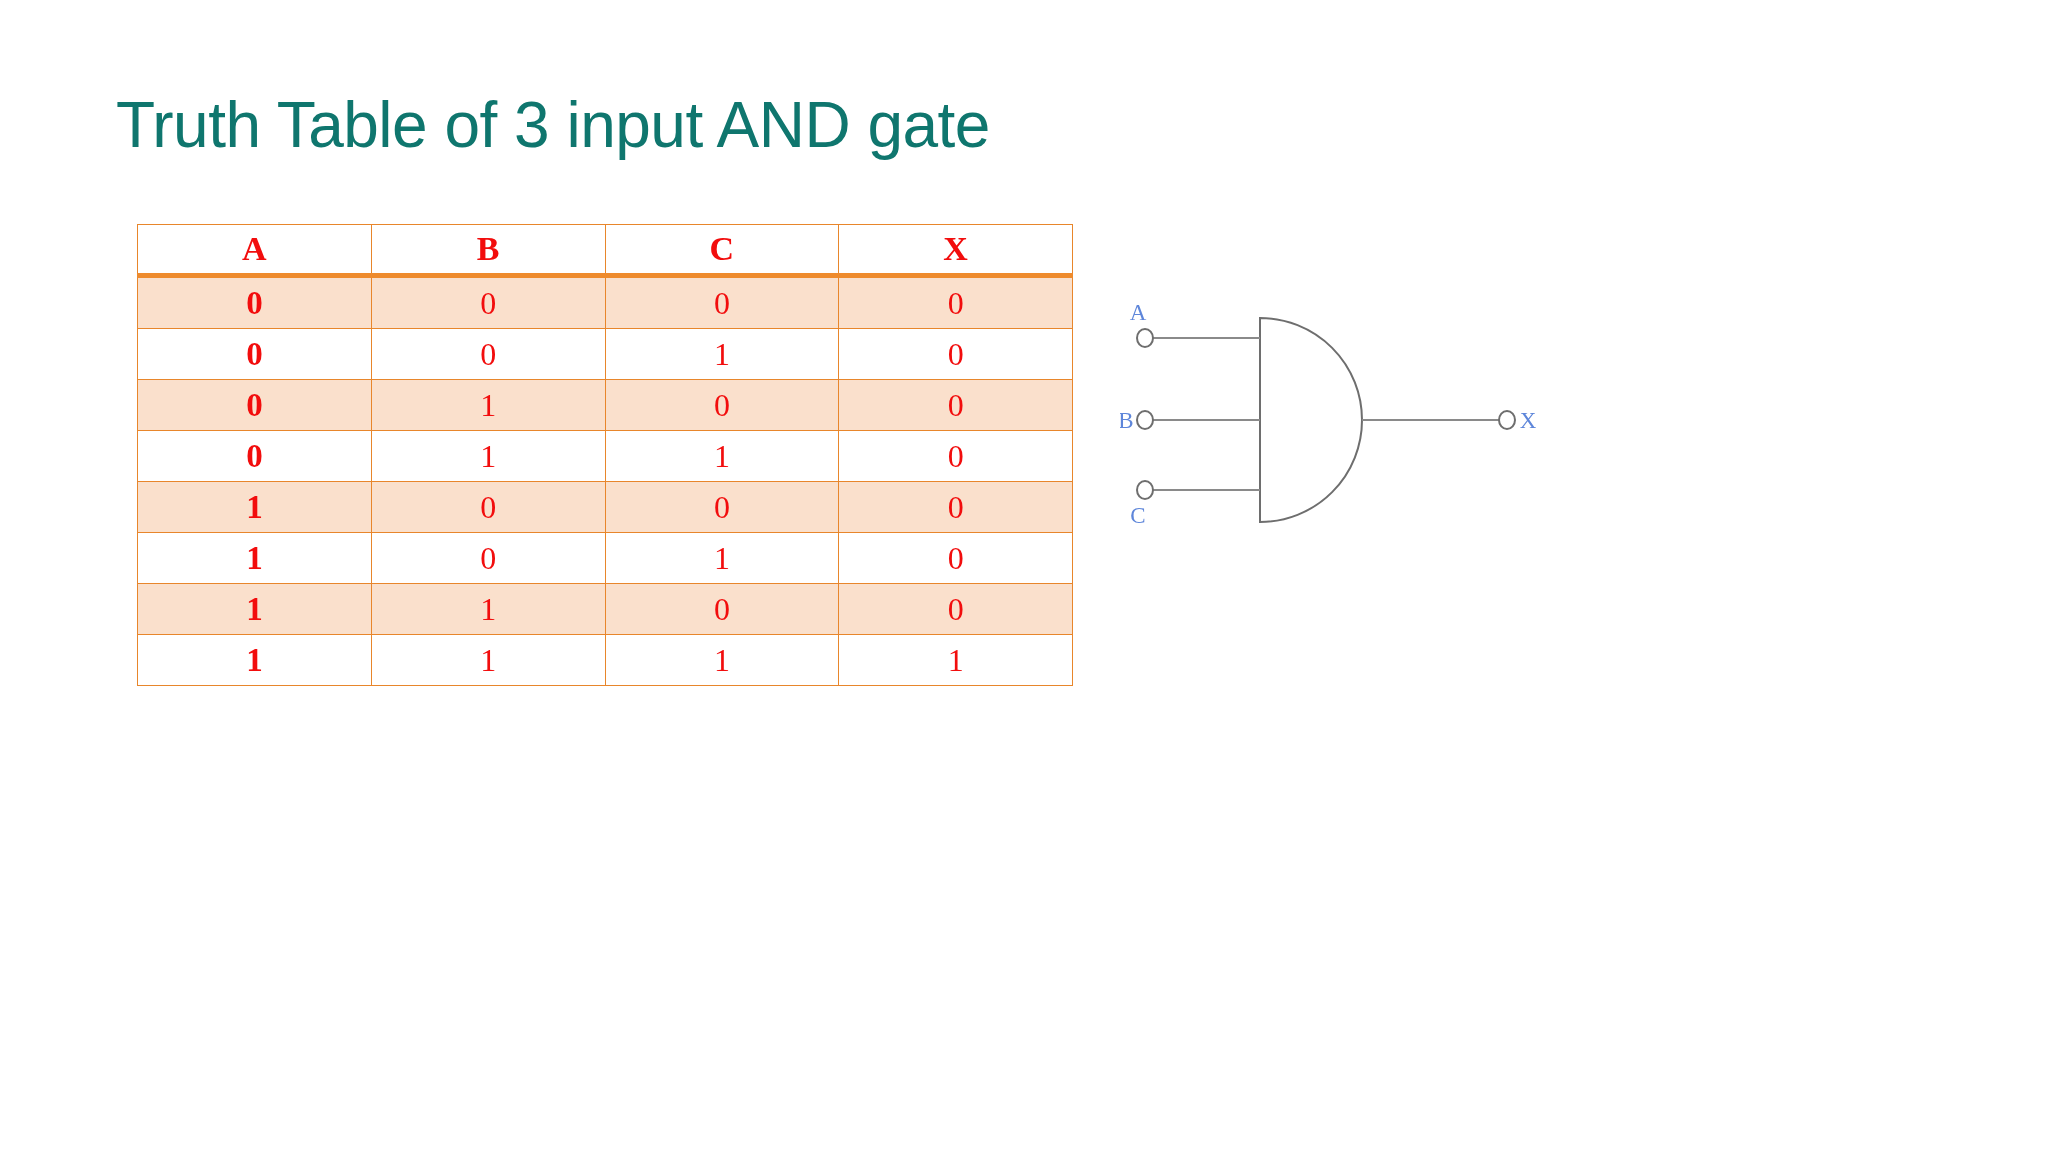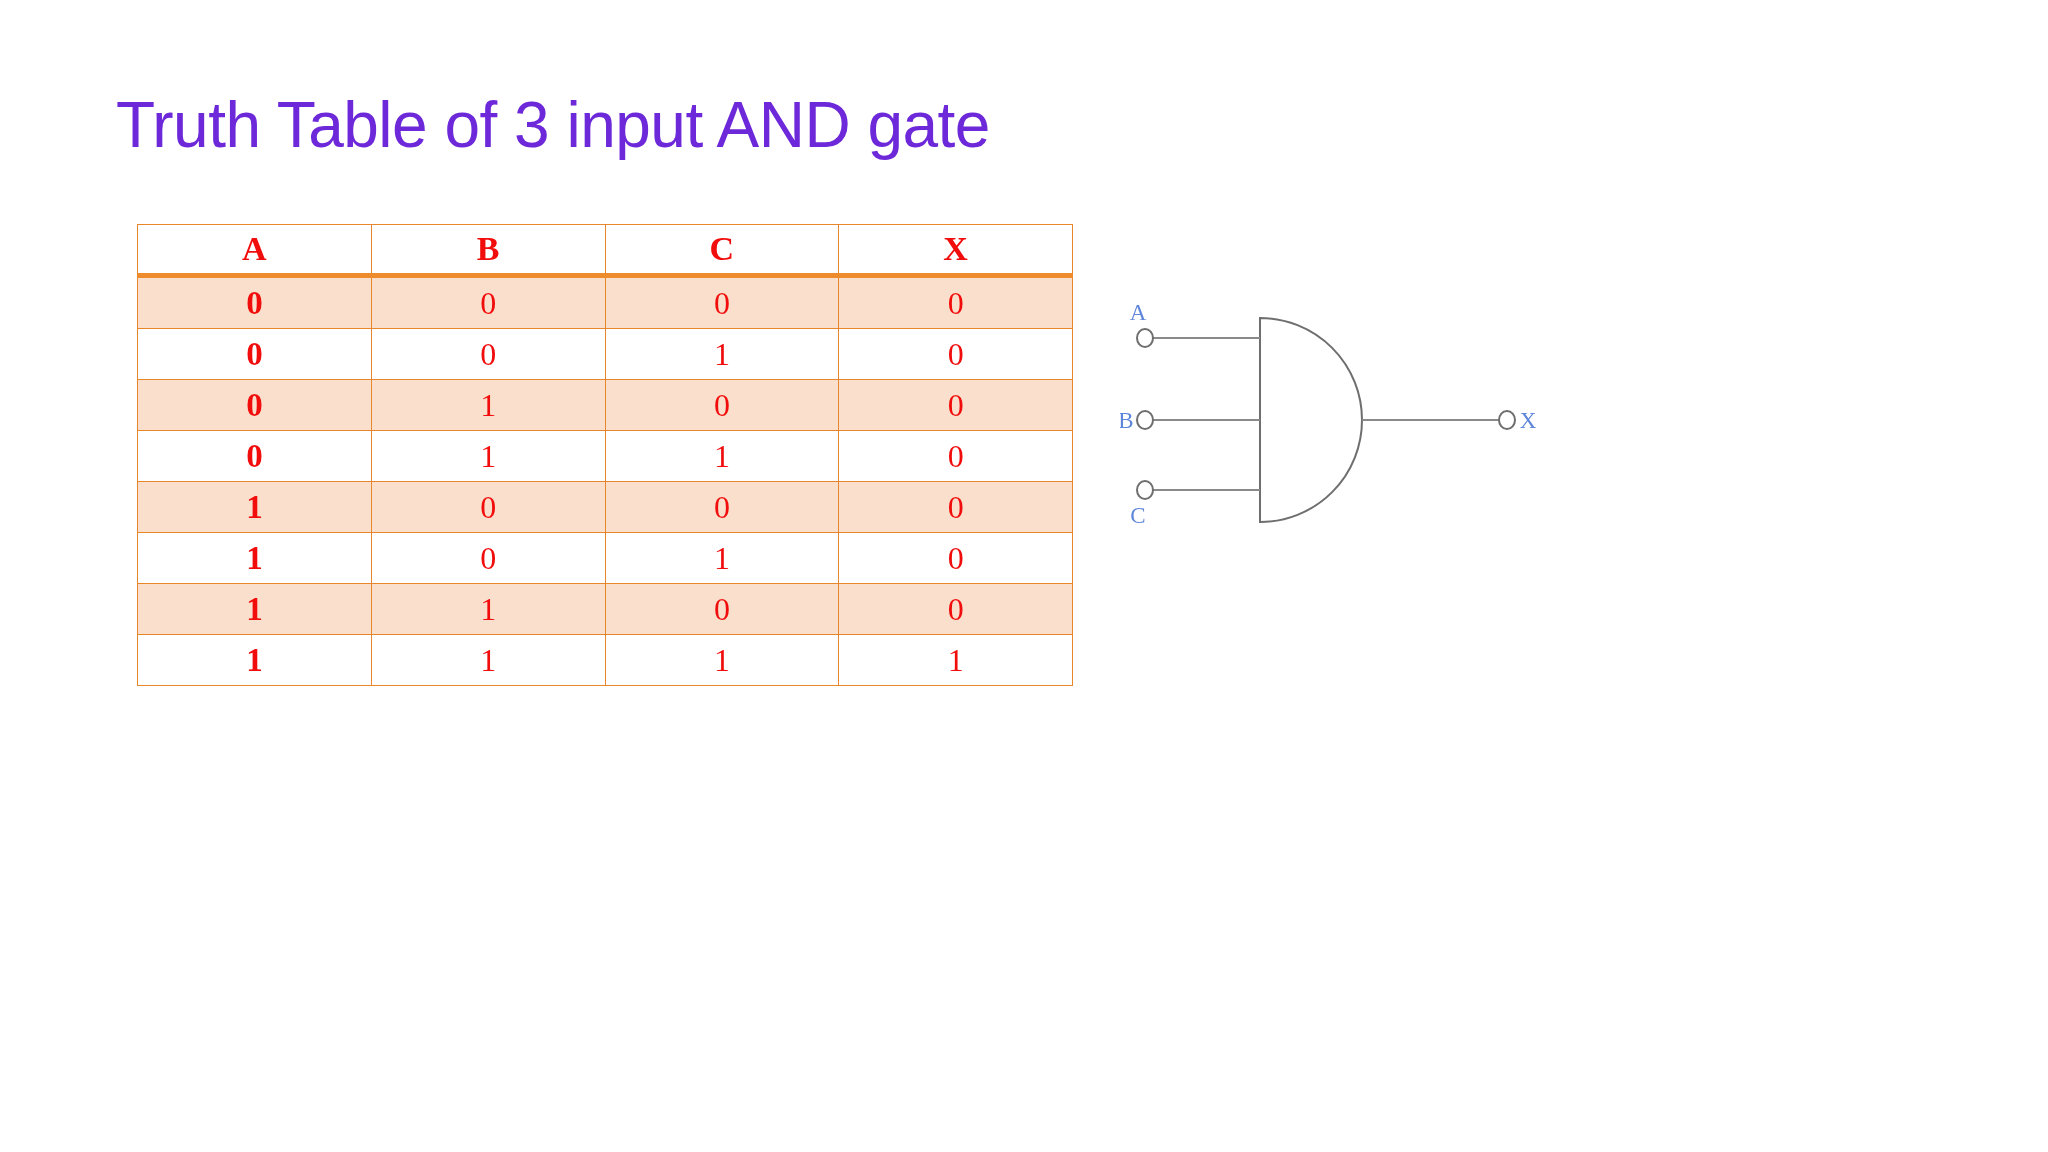--- a/index.html
+++ b/index.html
@@ -16,21 +16,21 @@
   }
 
   
   #slide-title {
     position: absolute;
     left: 116px;
     top: 90px;
     font-family: "Liberation Sans", sans-serif;
     font-size: 64px;
     font-weight: 400;
-    color: #6d28d9;
+    color: #0f766e;
     letter-spacing: -0.5px;
     white-space: nowrap;
     line-height: 1.1;
   }
 
   
   #truth-table-wrap {
     position: absolute;
     left: 137px;
     top: 224px;

